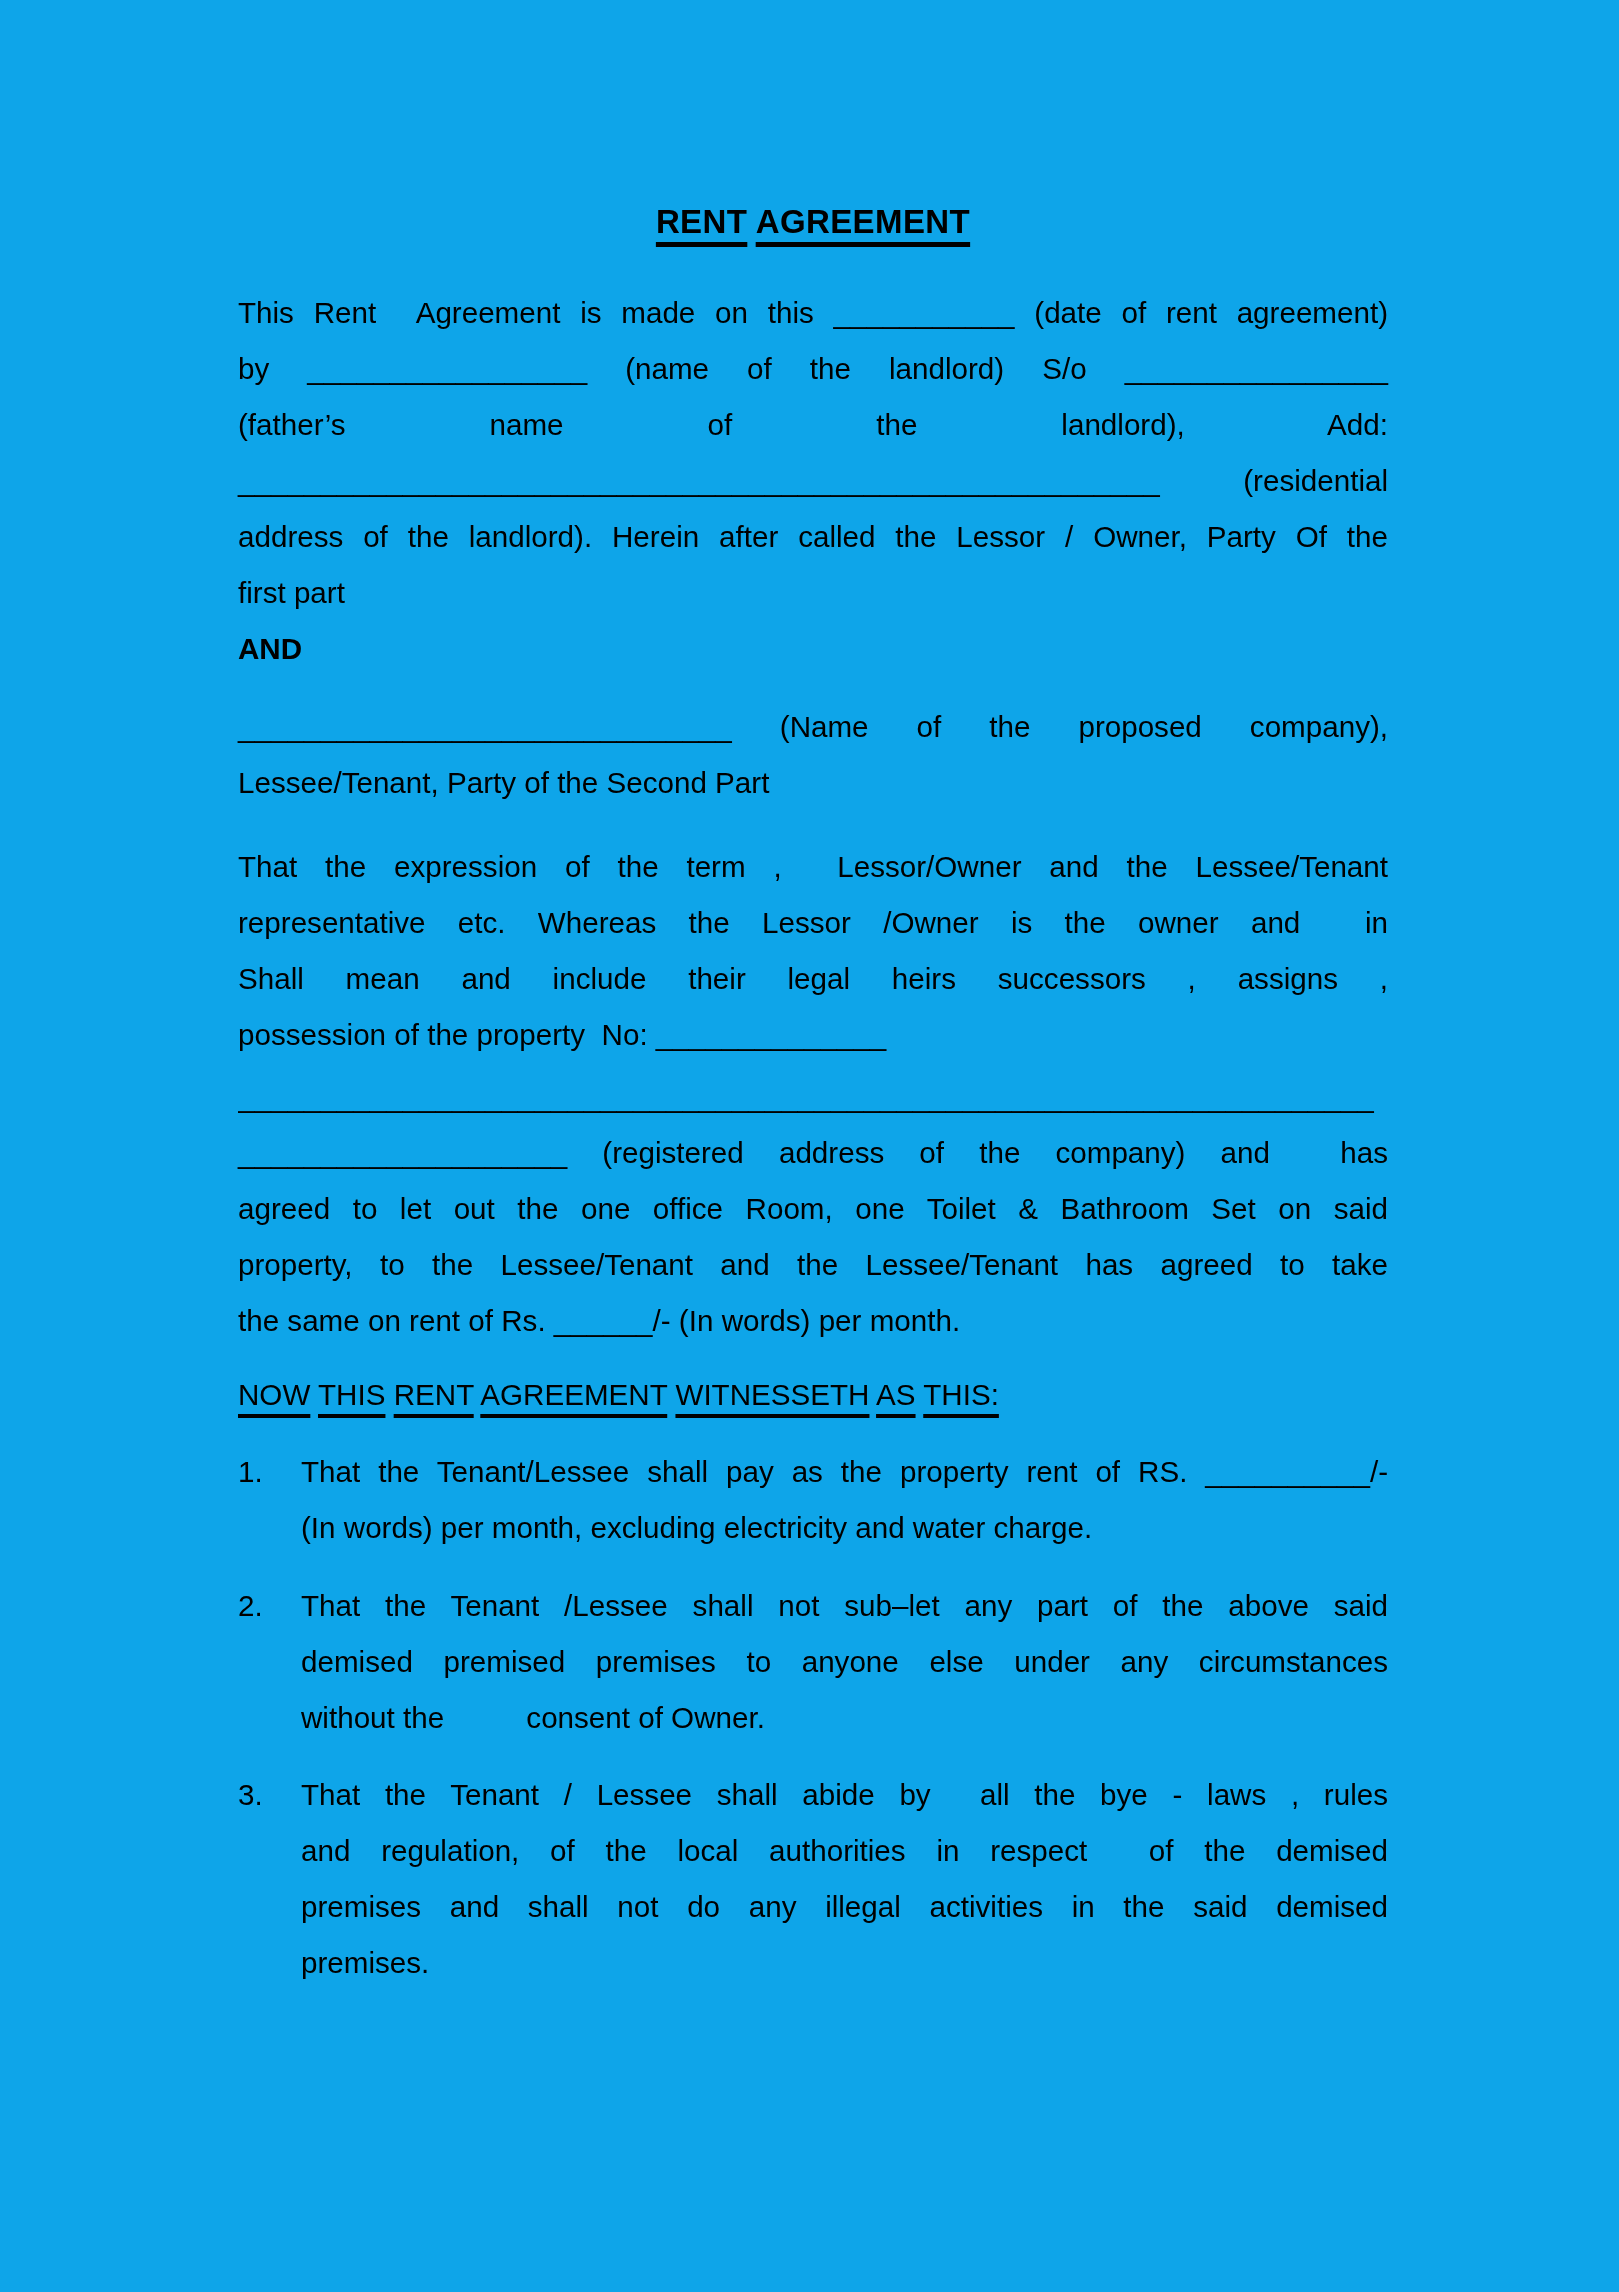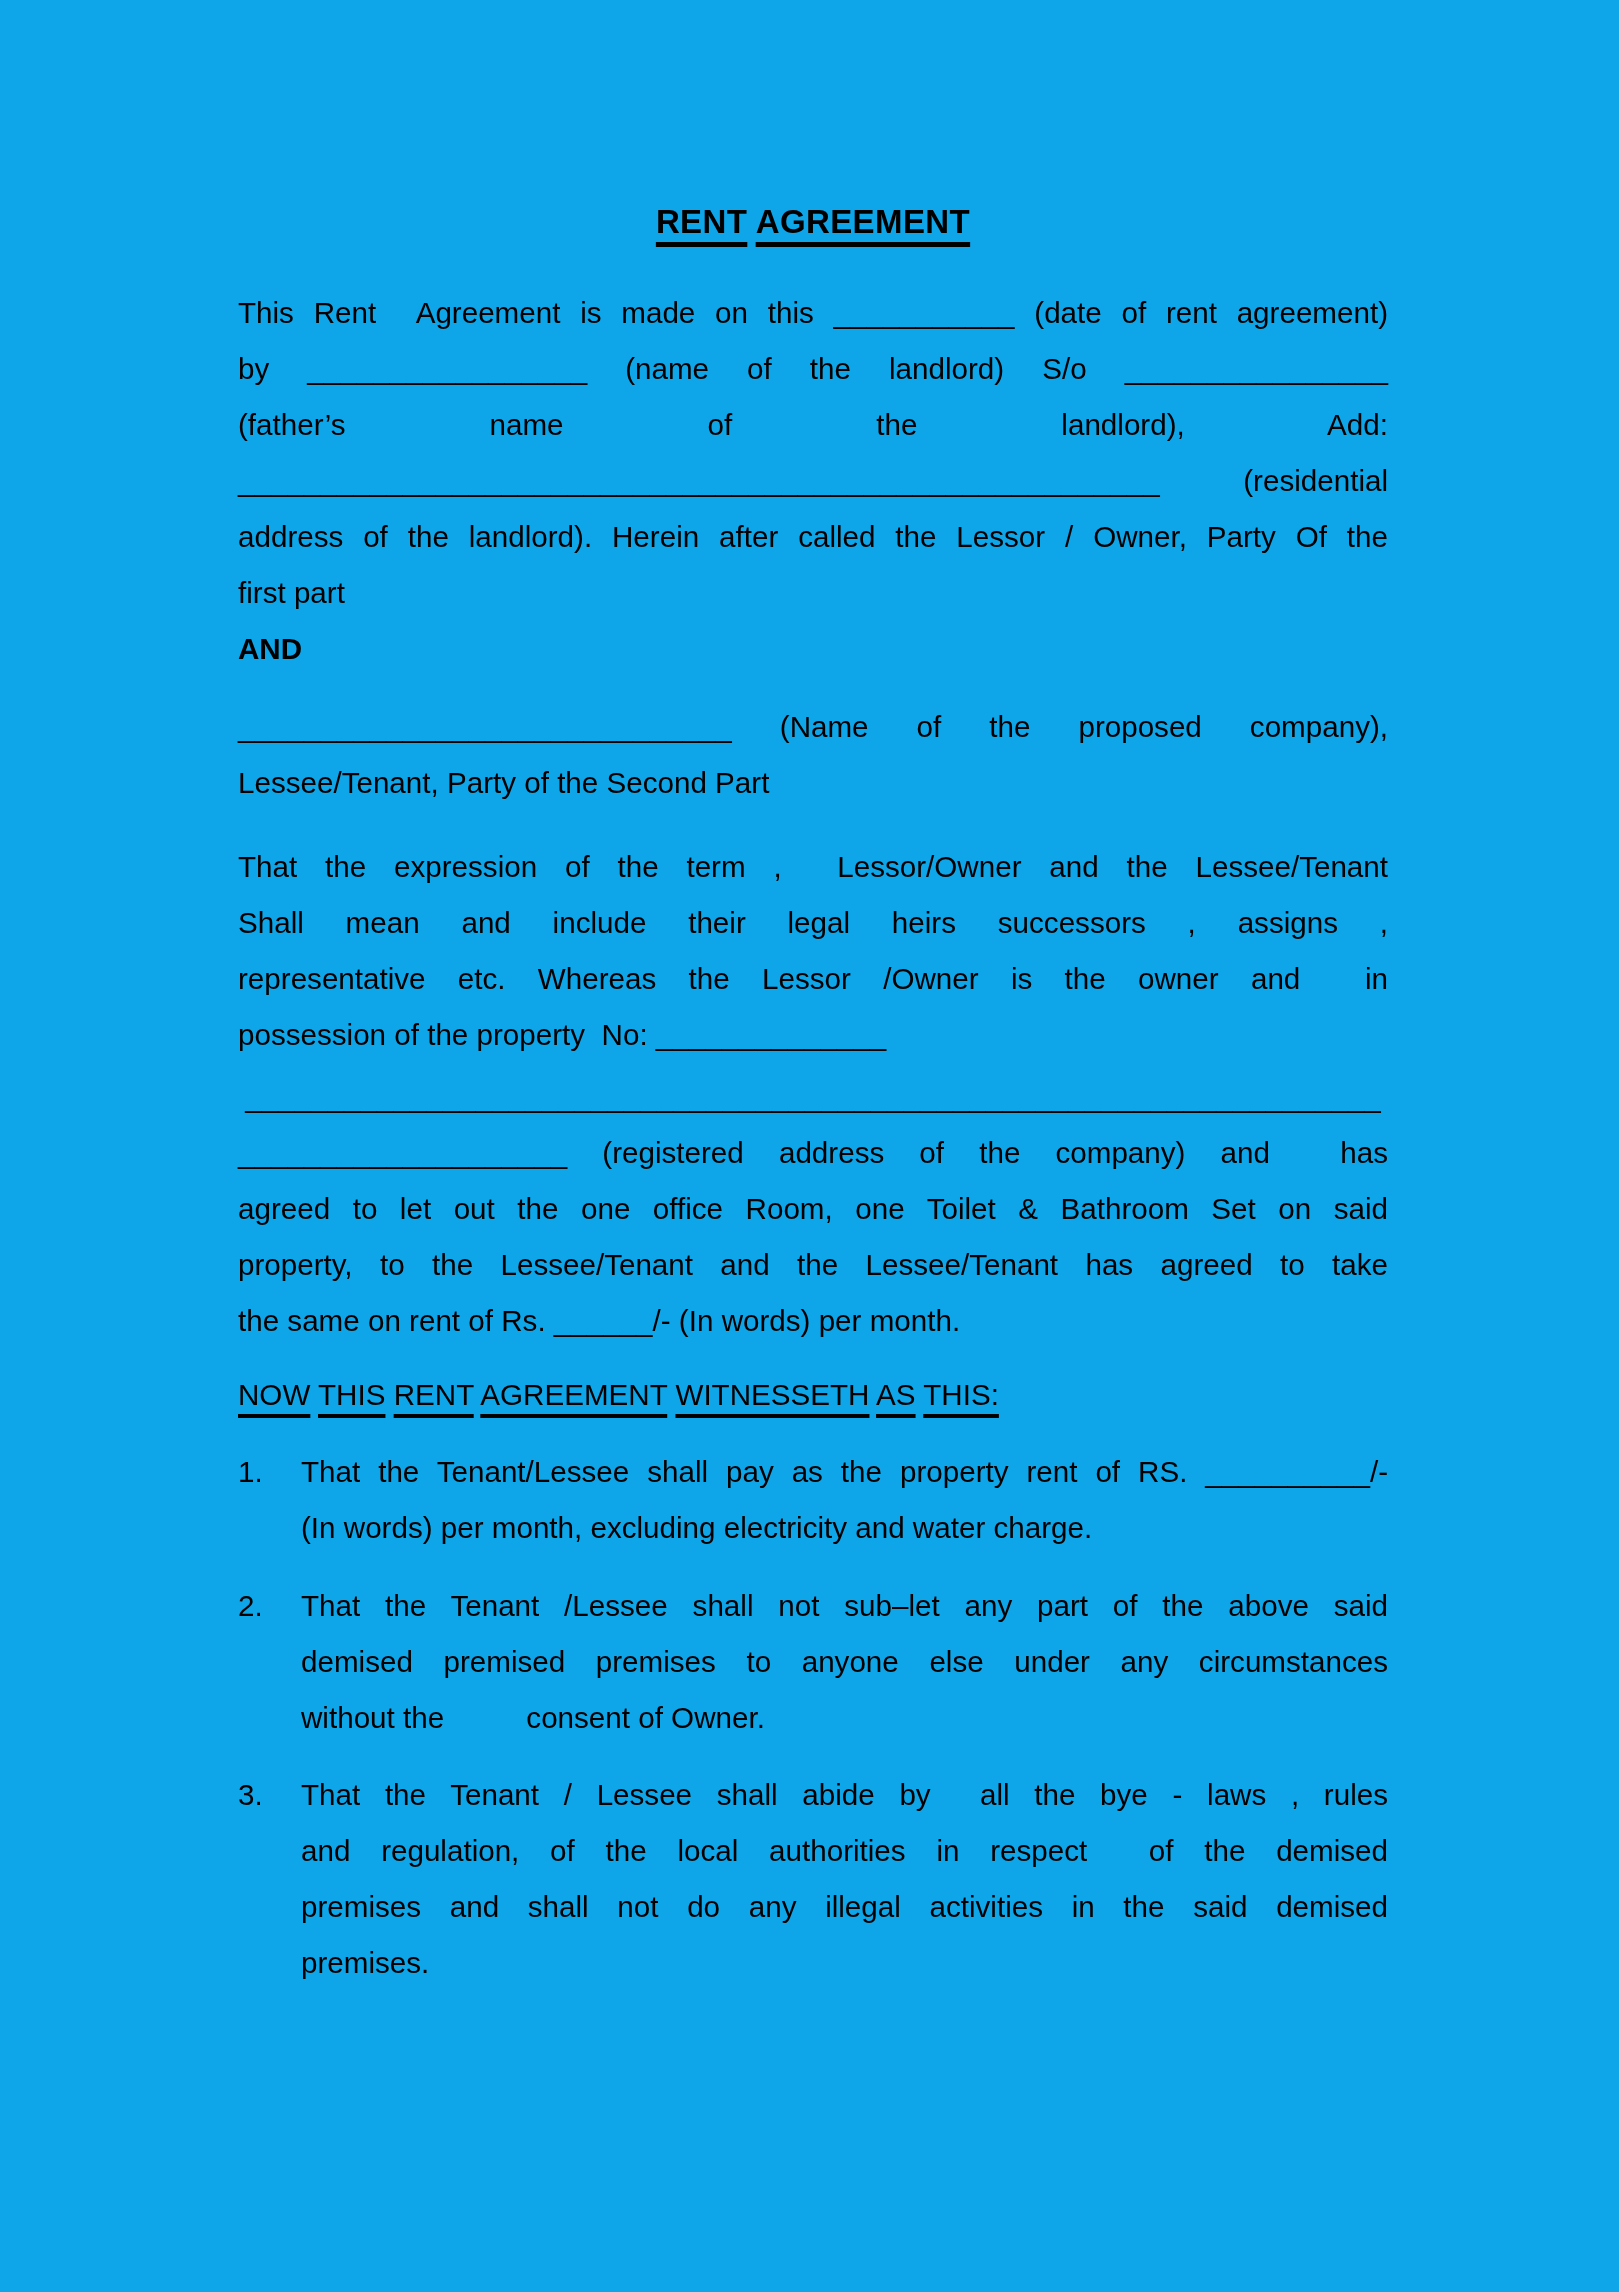--- a/index.html
+++ b/index.html
@@ -14,21 +14,21 @@
     color: #000000;
   }
   .content {
     position: absolute;
     left: 238px;
     top: 0;
     width: 1150px;
   }
   .ln { line-height: 56px; min-height: 56px; }
   .j  { text-align: justify; text-align-last: justify; text-justify: inter-word; }
-  .nowrap { white-space: nowrap; overflow: hidden; text-align: center; }
+  .nowrap { white-space: nowrap; overflow: hidden; }
 
   .title {
     margin-top: 192px;
     text-align: center;
     font-weight: bold;
     font-size: 33px;
     line-height: 59px;
     min-height: 59px;
     letter-spacing: 0.4px;
   }
@@ -79,22 +79,22 @@
 
     <div class="ln and-heading">AND</div>
 
     <div class="para p2">
       <div class="ln j">______________________________ (Name of the proposed company),</div>
       <div class="ln">Lessee/Tenant, Party of the Second Part</div>
     </div>
 
     <div class="para p3">
       <div class="ln j">That the expression of the term , &nbsp;Lessor/Owner and the Lessee/Tenant</div>
+      <div class="ln j">representative etc. Whereas the Lessor /Owner is the owner and &nbsp;in</div>
       <div class="ln j">Shall mean and include their legal heirs successors , assigns ,</div>
-      <div class="ln j">representative etc. Whereas the Lessor /Owner is the owner and &nbsp;in</div>
       <div class="ln">possession of the property &nbsp;No: ______________</div>
     </div>
 
     <div class="para p4">
       <div class="ln nowrap">_____________________________________________________________________</div>
       <div class="ln j">____________________ (registered address of the company) and &nbsp;has</div>
       <div class="ln j">agreed to let out the one office Room, one Toilet &amp; Bathroom Set on said</div>
       <div class="ln j">property, to the Lessee/Tenant and the Lessee/Tenant has agreed to take</div>
       <div class="ln">the same on rent of Rs. ______/- (In words) per month.</div>
     </div>

